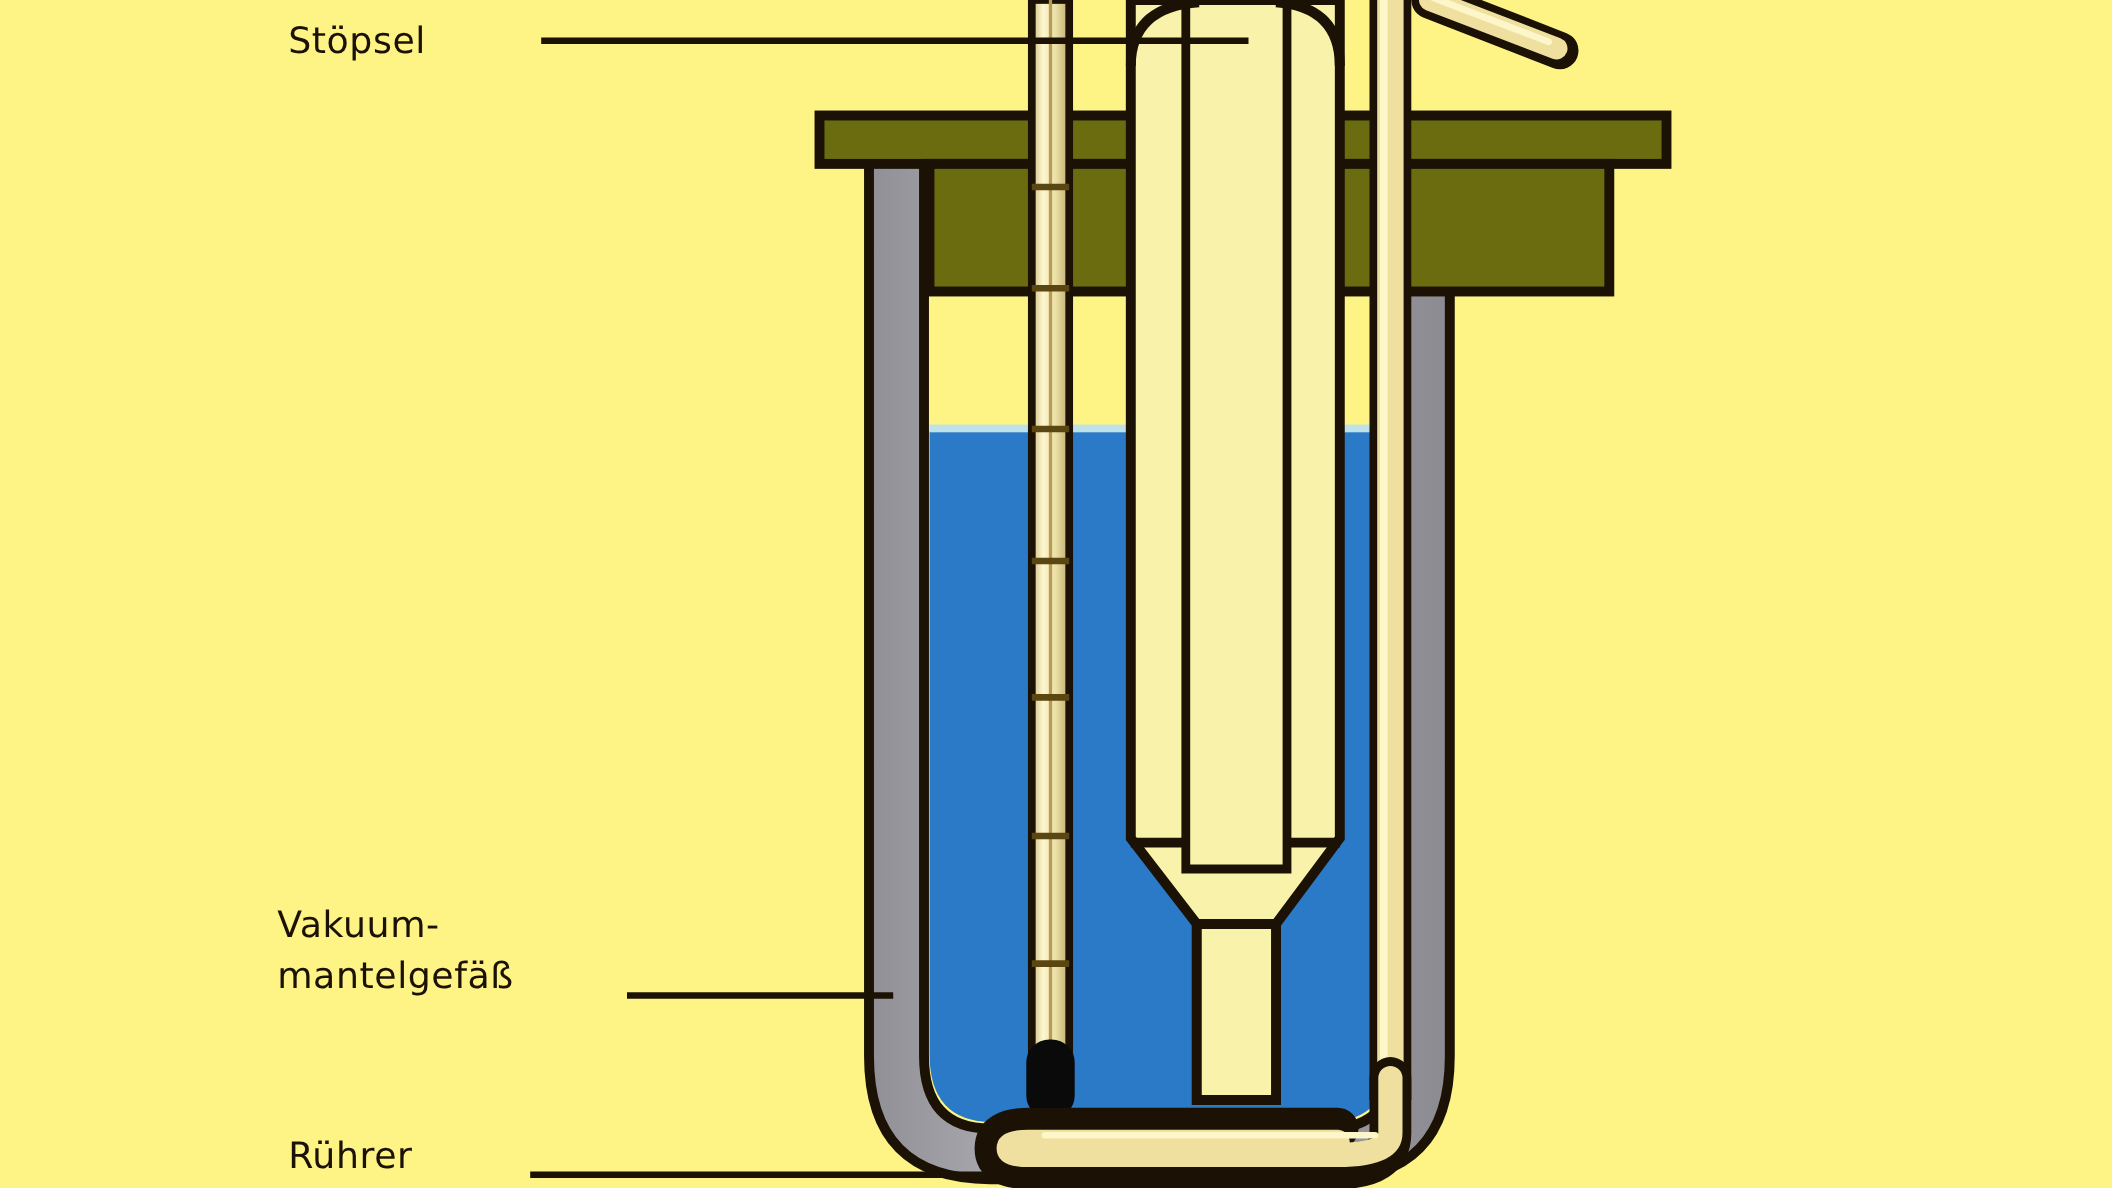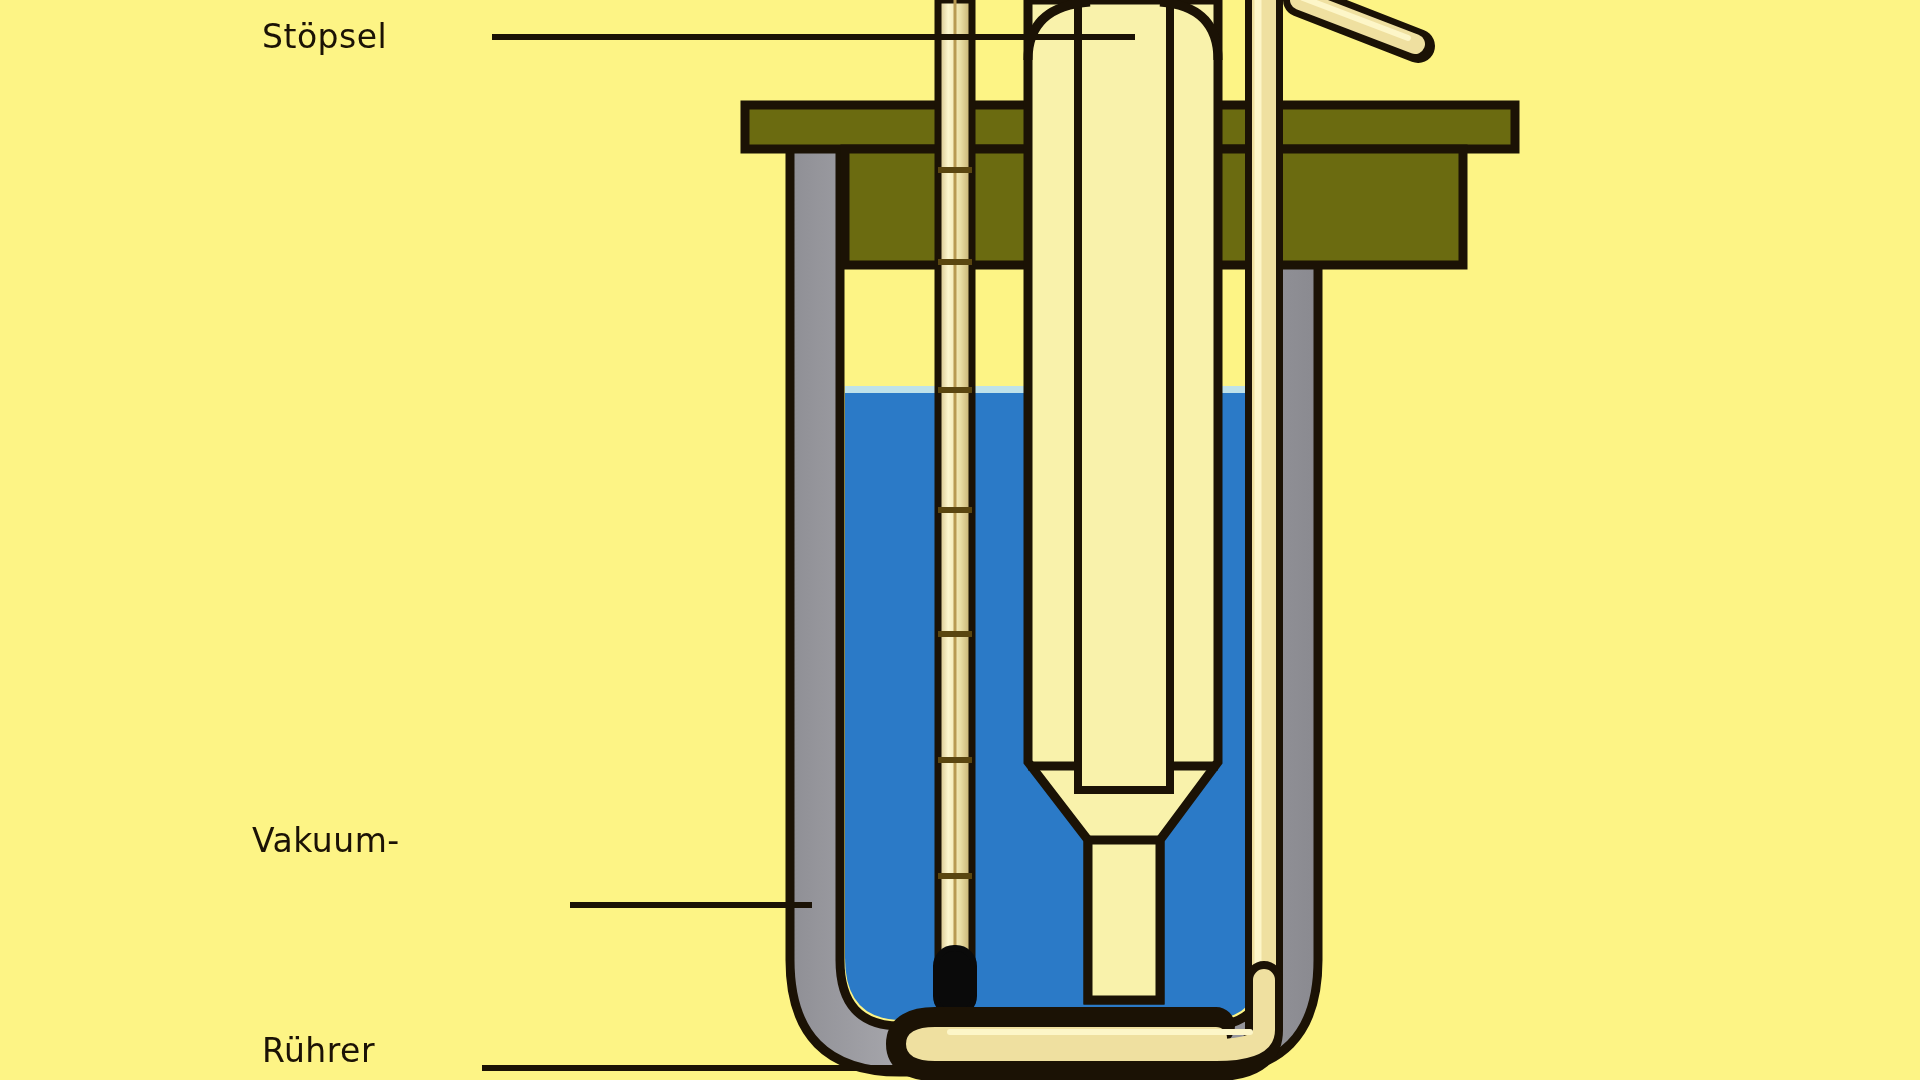--- a/index.html
+++ b/index.html
@@ -191,17 +191,17 @@
     <g>
       <line x1="492" y1="37" x2="1135" y2="37" stroke="#1b1205" stroke-width="6"></line>
       <line x1="570" y1="905" x2="812" y2="905" stroke="#1b1205" stroke-width="6"></line>
       <line x1="482" y1="1068" x2="1010" y2="1068" stroke="#1b1205" stroke-width="6"></line>
     </g>
 
   </svg>
 
   <div class="lbl" id="lbl-stoepsel">Stöpsel</div>
 
-  <div class="lbl" id="lbl-vakuum"><span>Vakuum-</span><br></div>
+  <div class="lbl" id="lbl-vakuum"><span>Vakuum-</span><br><span>mantelgefäß</span></div>
 
   <div class="lbl" id="lbl-ruehrer">Rührer</div>
 
 </div>
 
 </body></html>

